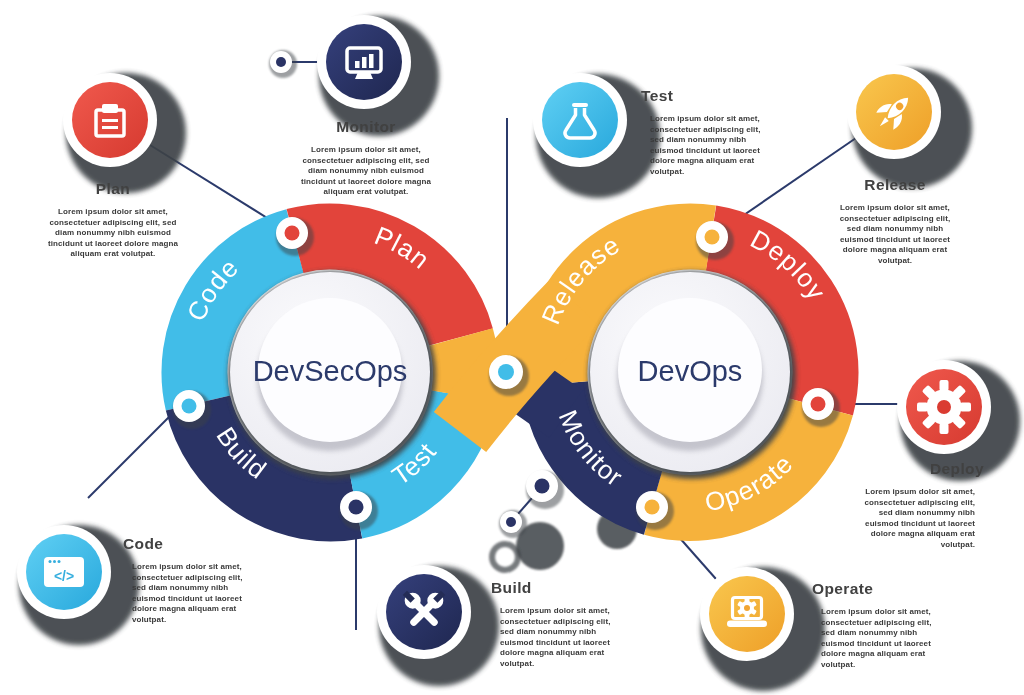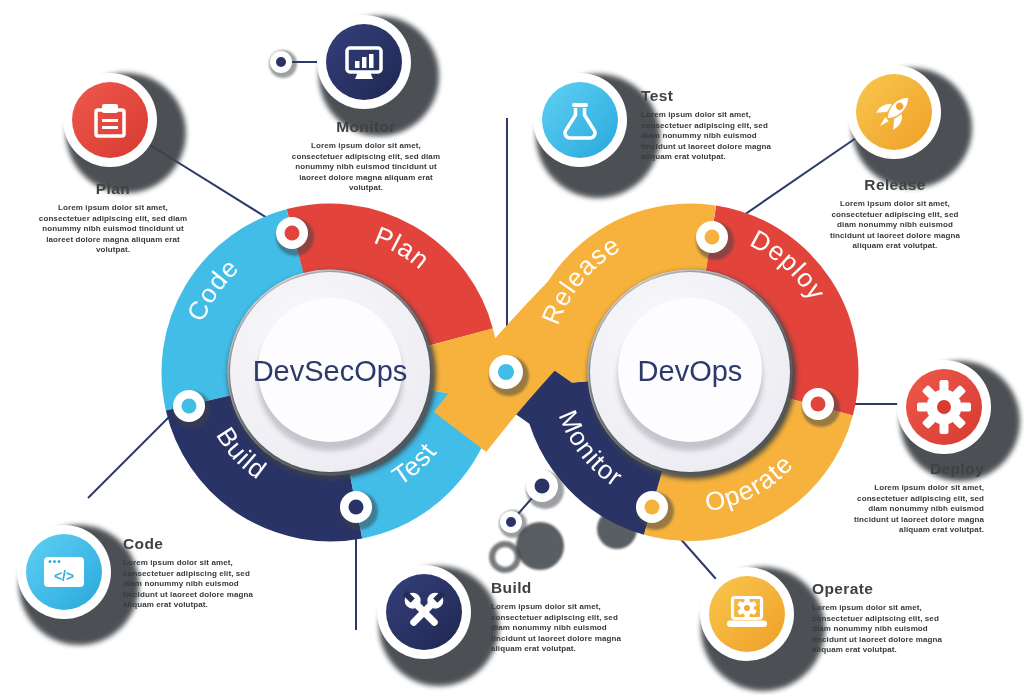--- a/index.html
+++ b/index.html
@@ -1,21 +1,21 @@
 <!DOCTYPE html>
 <html><head>
 <meta charset="utf-8">
 <style>
   html,body{margin:0;padding:0;background:#fff;}
   .stage{position:relative;width:1024px;height:695px;background:#fff;overflow:hidden;
          font-family:"Liberation Sans", sans-serif;}
   .stage svg{position:absolute;left:0;top:0;}
   .badge-text{position:absolute;}
   .badge-text h3{margin:0 0 5px 0;font-size:15.5px;font-weight:700;color:#414141;letter-spacing:.4px;}
-  .badge-text p{margin:0;font-size:8px;font-weight:700;line-height:1.32;color:#3a3a3a;letter-spacing:.1px;}
+  .badge-text p{margin:9px;font-size:8px;font-weight:700;line-height:1.32;color:#3a3a3a;letter-spacing:.1px;}
   .ta-c{text-align:center;} .ta-l{text-align:left;} .ta-r{text-align:right;}
   .ring-label{font-size:26px;fill:#ffffff;letter-spacing:1px;}
   .center-title{font-size:29px;fill:#2b3a6b;}
 </style>
 </head>
 <body>
 
 <div class="stage">
 <svg width="1024" height="695" viewBox="0 0 1024 695">
   <defs>

